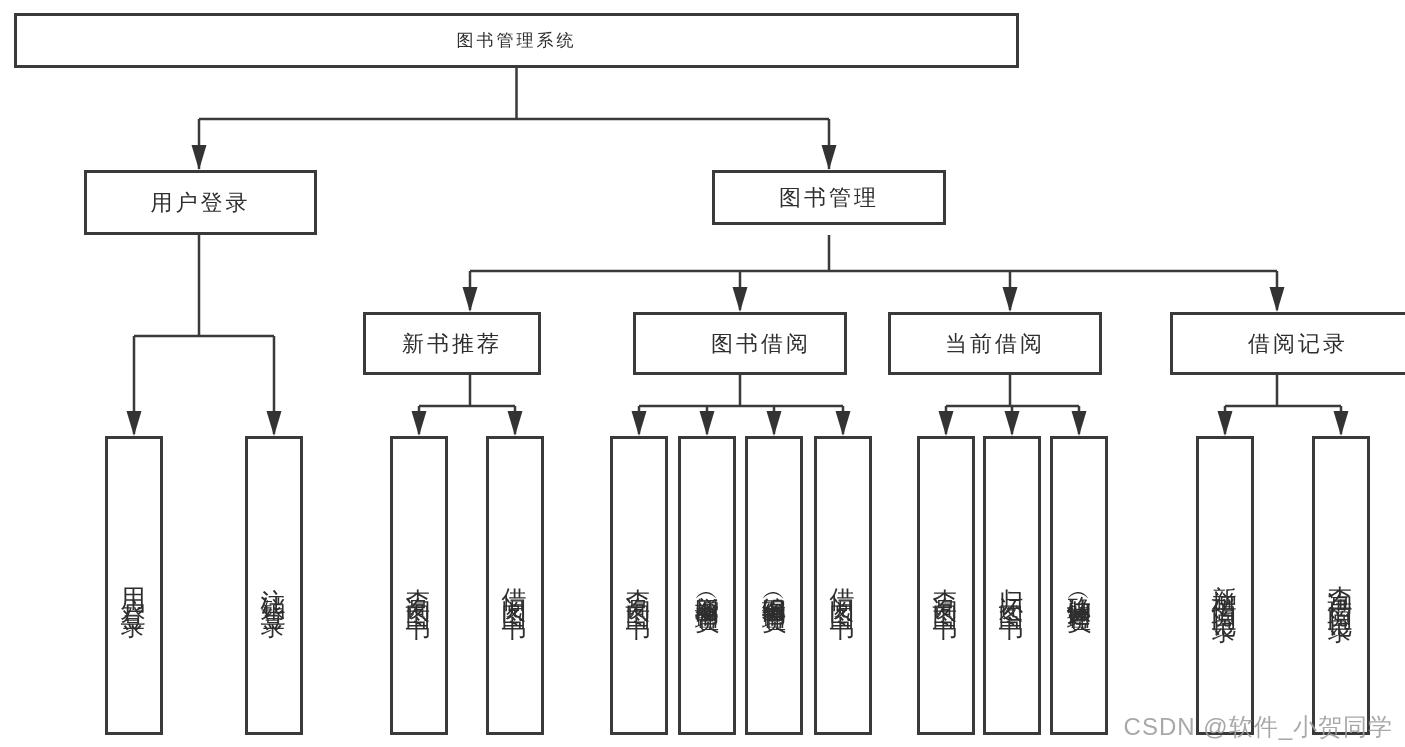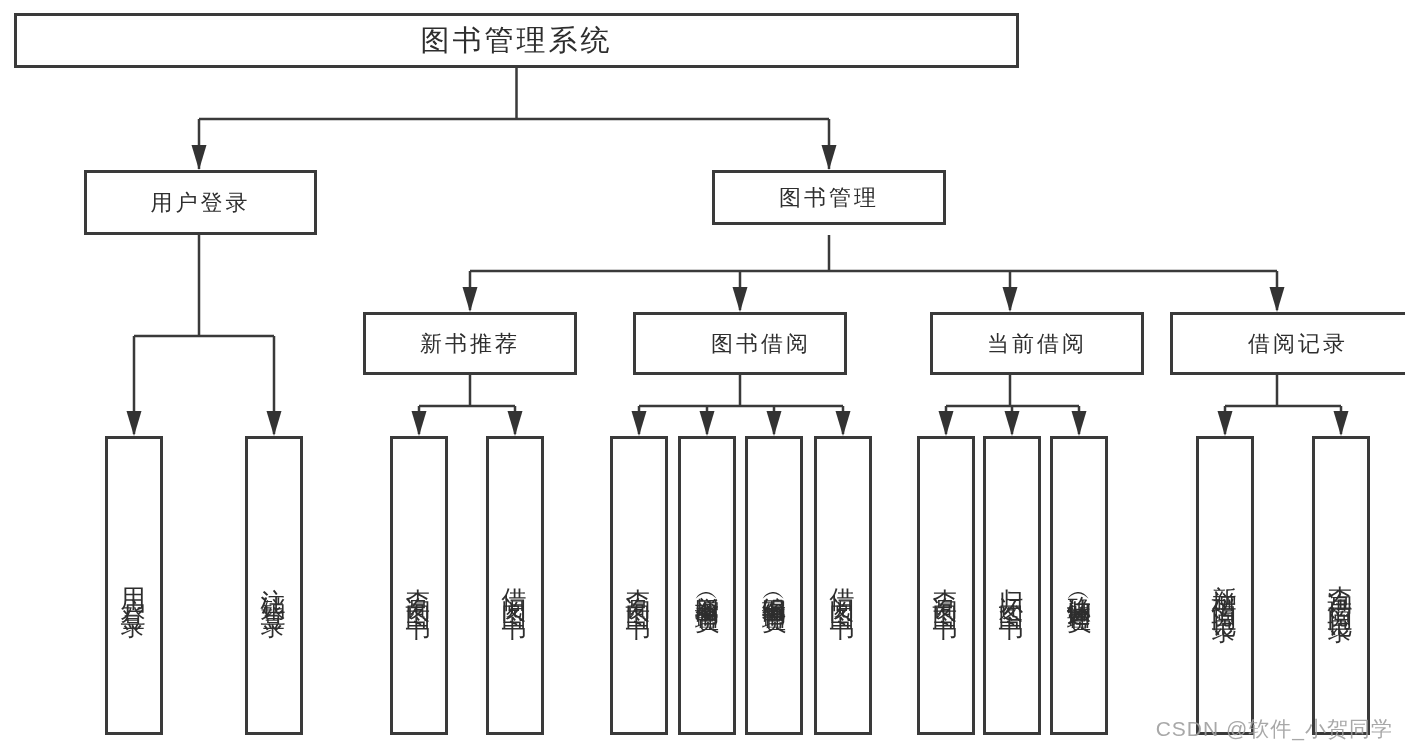--- a/index.html
+++ b/index.html
@@ -30,21 +30,21 @@
     align-items: center;
     justify-content: center;
     z-index: 2;
   }
   .hlabel {
     font-size: 22px;
     color: #2e2e2e;
     letter-spacing: 3px;
     white-space: nowrap;
   }
-  .root-box .hlabel { font-size: 29px; }
+  .root-box .hlabel { font-size: 17px; }
   .leaf {
     top: 436px;
     height: 299px;
     width: 58px;
   }
   .vlabel {
     writing-mode: vertical-rl;
     text-orientation: mixed;
     font-size: 25px;
     letter-spacing: 9px;
@@ -56,21 +56,21 @@
     letter-spacing: 2px;
   }
   .leaf.med .vlabel {
     letter-spacing: 7px;
   }
   #watermark {
     position: absolute;
     right: 12px;
     bottom: 4px;
     z-index: 3;
-    font-size: 21px;
+    font-size: 24px;
     color: rgba(158, 158, 158, 0.9);
     letter-spacing: 1px;
     white-space: nowrap;
   }
 </style>
 </head>
 <body>
 
 <div id="canvas">
 
@@ -118,27 +118,27 @@
     <span class="hlabel">图书管理系统</span>
   </div>
 
   <div class="box" style="left:84px; top:170px; width:233px; height:65px;">
     <span class="hlabel">用户登录</span>
   </div>
   <div class="box" style="left:712px; top:170px; width:234px; height:55px;">
     <span class="hlabel">图书管理</span>
   </div>
 
-  <div class="box" style="left:363px; top:312px; width:214px; height:63px;">
+  <div class="box" style="left:363px; top:312px; width:178px; height:63px;">
     <span class="hlabel">新书推荐</span>
   </div>
   <div class="box" style="left:633px; top:312px; width:214px; height:63px;padding-left:42px;">
     <span class="hlabel">图书借阅</span>
   </div>
-  <div class="box" style="left:930px; top:312px; width:214px; height:63px;">
+  <div class="box" style="left:888px; top:312px; width:214px; height:63px;">
     <span class="hlabel">当前借阅</span>
   </div>
   <div class="box" style="left:1170px; top:312px; width:256px; height:63px;">
     <span class="hlabel">借阅记录</span>
   </div>
 
   <div class="box leaf" style="left:105px;">
     <span class="vlabel">用户登录</span>
   </div>
   <div class="box leaf" style="left:245px;">

